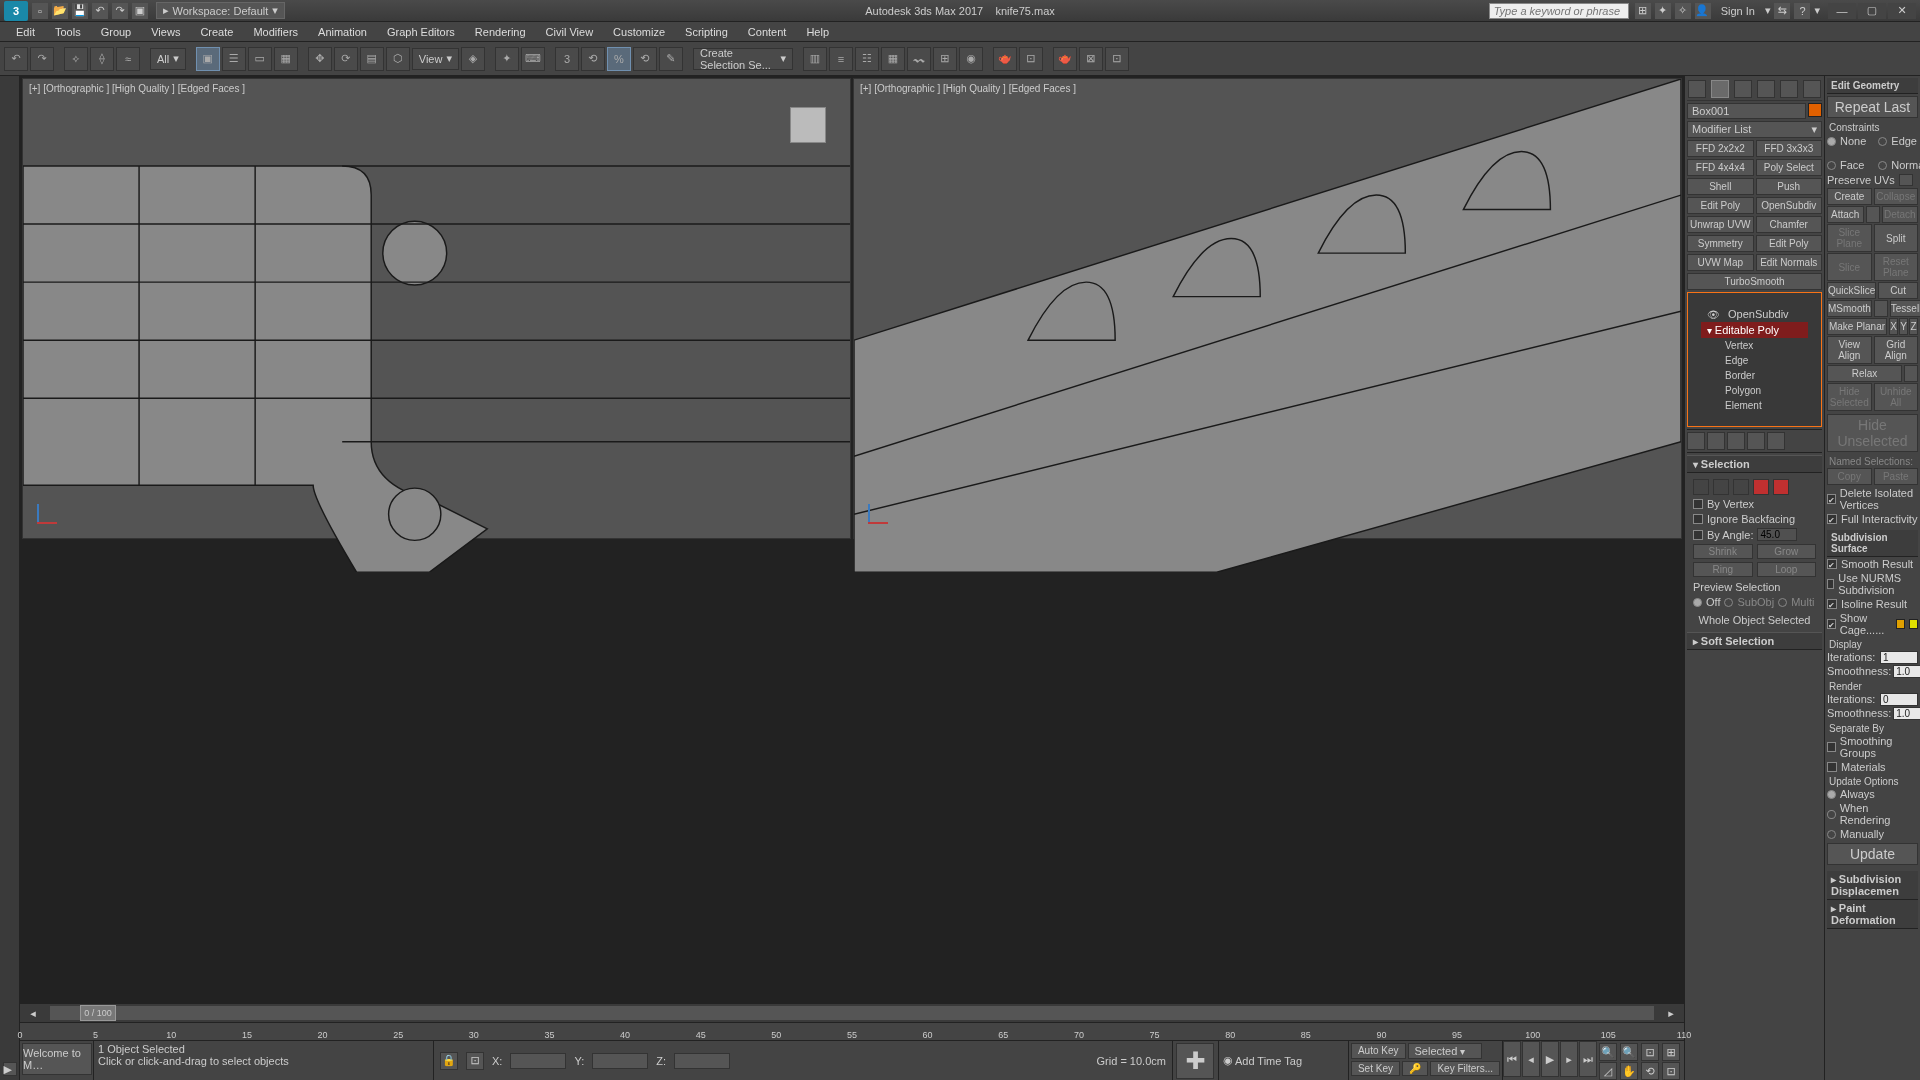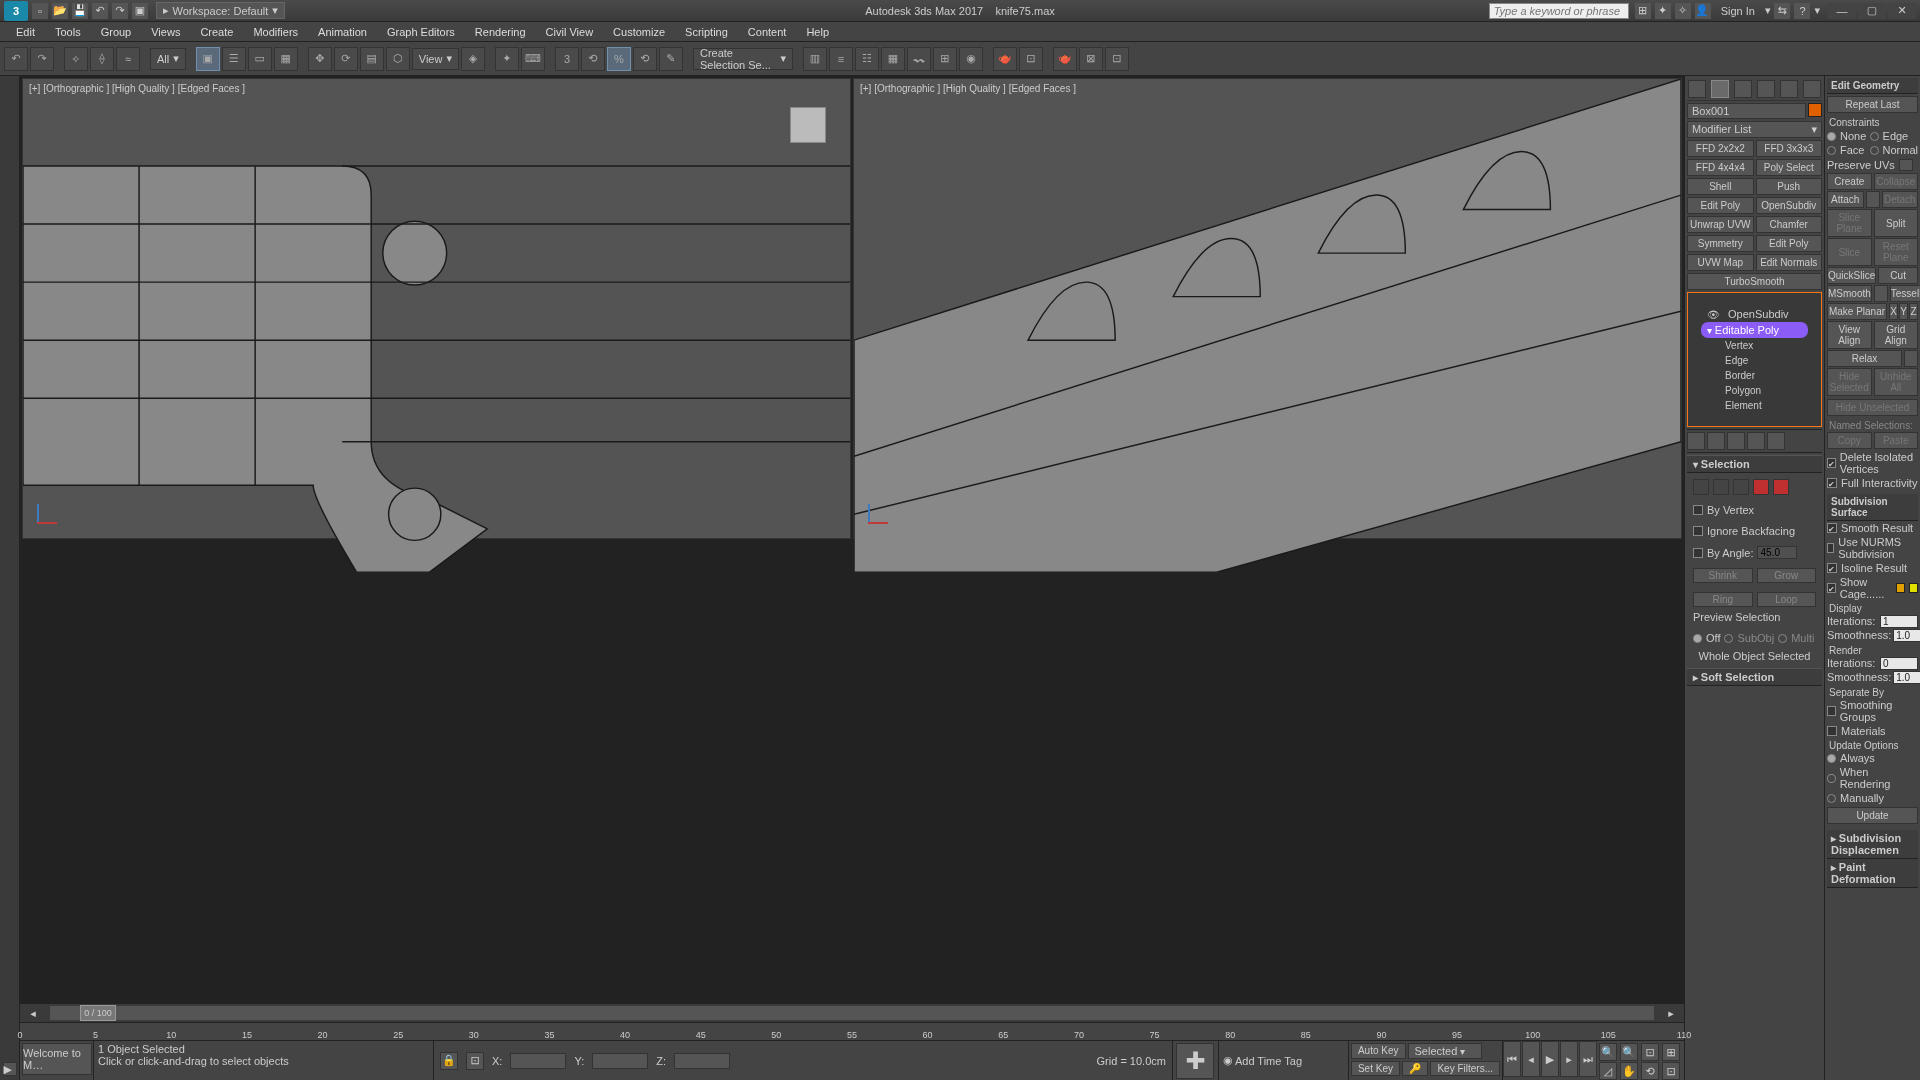--- a/index.html
+++ b/index.html
@@ -45,43 +45,43 @@
 .cmd-tab.active { background: #6a6a6a; border-color: #888; }
 .obj-name { display: flex; gap: 2px; }
 .name-input { flex: 1; background: #555; border: 1px solid #333; padding: 1px 4px; }
 .color-swatch { width: 14px; height: 14px; background: #e06000; border: 1px solid #222; }
 .dd { background: #555; border: 1px solid #333; padding: 1px 4px; display: flex; justify-content: space-between; }
 .btn-grid { display: grid; grid-template-columns: 1fr 1fr; gap: 2px; }
 .btn-grid button { background: #555; border: 1px solid #333; color: #ccc; padding: 2px 0; font-size: 10px; }
 .btn-grid button.wide { grid-column: 1 / -1; }
 .mod-stack { background: #393939; border: 1px solid #f97316; padding: 13px; }
 .mod-stack .item { padding: 2px 6px; font-size: 10px; }
-.mod-stack .item.sel { background: #8b5cf6; color: #fff; border-radius: 7px; }
+.mod-stack .item.sel { background: #7f1d1d; color: #fff; }
 .mod-stack .sub { padding-left: 24px; }
 .stack-icons { display: flex; gap: 2px; padding: 2px 0; border-top: 1px solid #222; border-bottom: 1px solid #222; }
 .rollout-head { background: #3d3d3d; border-top: 1px solid #555; border-bottom: 1px solid #222; padding: 2px 6px; font-size: 10px; font-weight: bold; }
 .rollout-body { padding: 4px 6px; font-size: 10px; }
 .sel-icons { display: flex; gap: 4px; }
 .sel-icon { width: 16px; height: 16px; border: 1px solid #333; }
 .sel-icon.red { background: #c03030; }
-.mini-row { display: flex; gap: 4px; align-items: center; margin-top: 9px; }
+.mini-row { display: flex; gap: 4px; align-items: center; margin-top: 3px; }
 .mini-btn { flex: 1; background: #555; border: 1px solid #333; color: #888; padding: 1px 0; text-align: center; font-size: 10px; }
 .mini-input { width: 40px; background: #505050; border: 1px solid #333; padding: 0 2px; font-size: 10px; }
 .radio { width: 9px; height: 9px; border-radius: 50%; border: 1px solid #888; display: inline-block; }
 .radio.on { background: #aaa; }
 
 .edit-column { width: 96px; background: #444; border-left: 1px solid #222; padding: 2px; overflow: hidden; }
 .eg-head { background: #3d3d3d; padding: 2px 4px; font-weight: bold; font-size: 10px; border-bottom: 1px solid #222; }
-.eg-btn-full { width: 100%; background: #555; border: 1px solid #333; color: #ccc; padding: 2px 0; margin: 2px 0; font-size: 10px; }
+.eg-btn-full { width: 100%; background: #555; border: 1px solid #333; color: #ccc; padding: 2px 0; margin: 2px 0; font-size: 14px; }
 .eg-row { display: flex; gap: 2px; margin: 1px 0; }
 .eg-row button { flex: 1; background: #555; border: 1px solid #333; color: #ccc; padding: 2px 0; font-size: 10px; }
 .eg-row button.dim { color: #777; }
 .eg-row .box { width: 14px; flex: none; background: #555; border: 1px solid #333; }
 .eg-label { font-size: 10px; padding: 2px 0 0 2px; }
-.eg-constraint { display: grid; grid-template-columns: 1fr 1fr; gap: 2px; padding: 2px 0; }
+.eg-constraint { display: grid; grid-template-columns: 1fr 1fr; gap: 12px; padding: 2px 0; }
 .eg-constraint label { font-size: 10px; display: flex; gap: 4px; align-items: center; }
 .eg-check { display: flex; gap: 4px; align-items: center; font-size: 10px; padding: 1px 0; }
 .eg-3btn { display: flex; gap: 1px; }
 .eg-3btn button { flex: 1; background: #555; border: 1px solid #333; color: #ccc; padding: 1px 0; font-size: 10px; }
 .spinner { width: 38px; background: #e8e8e8; color: #222; border: 1px solid #333; padding: 0 2px; font-size: 10px; }
 .swatch-sm { width: 12px; height: 10px; border: 1px solid #222; display: inline-block; }
 
 .time-area { display: flex; flex-direction: column; background: #3a3a3a; border-top: 1px solid #222; }
 .slider-row { display: flex; align-items: center; height: 18px; }
 .slider-track { flex: 1; height: 14px; background: #555; position: relative; margin: 0 4px; }

